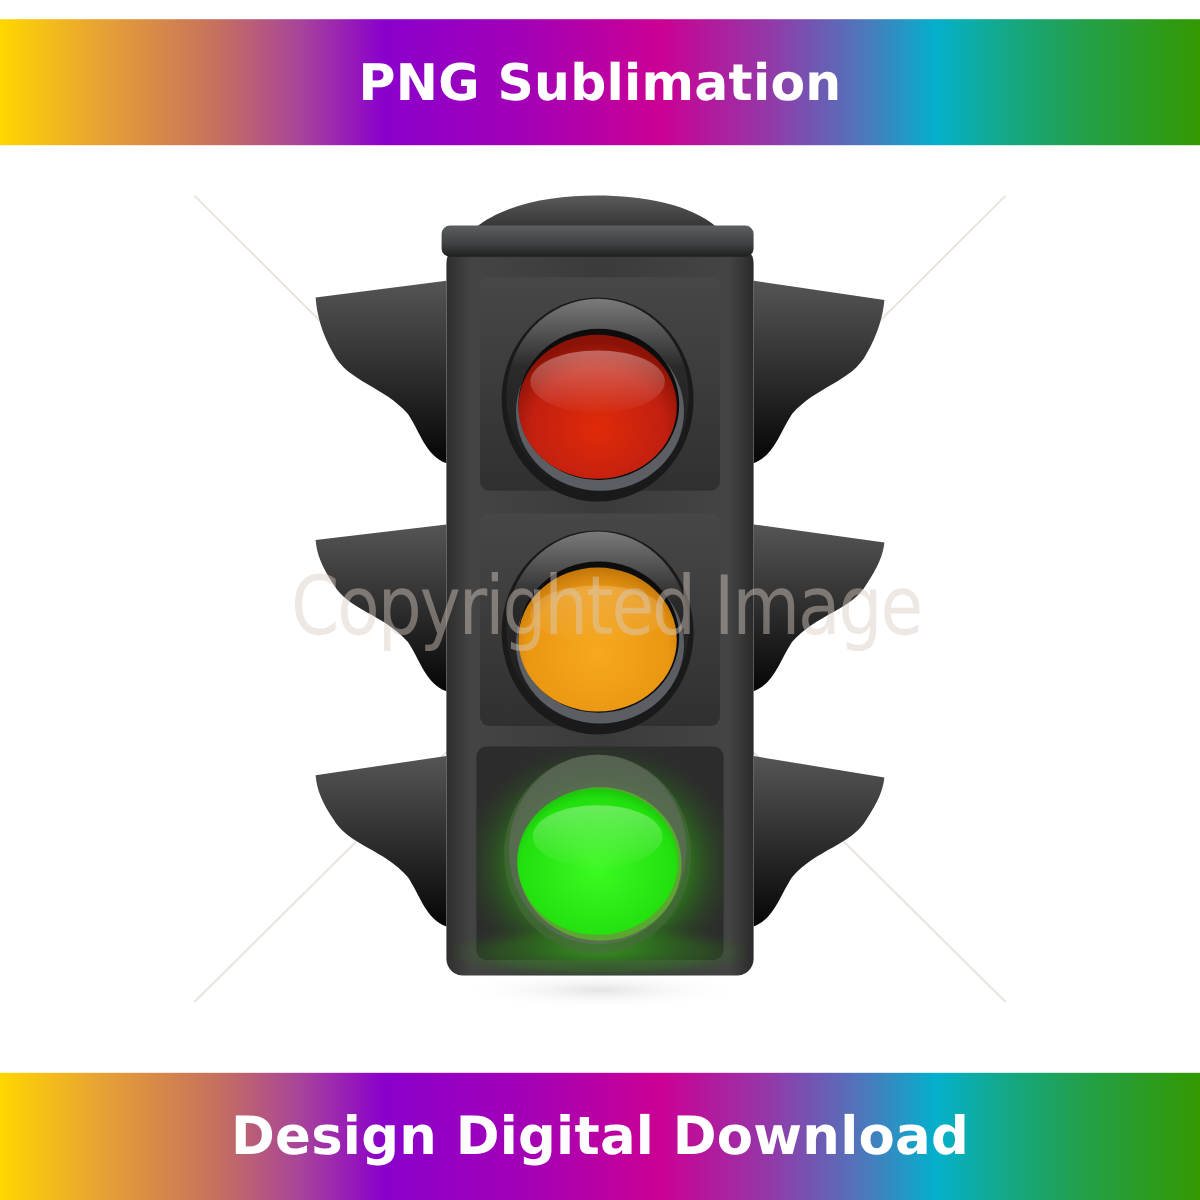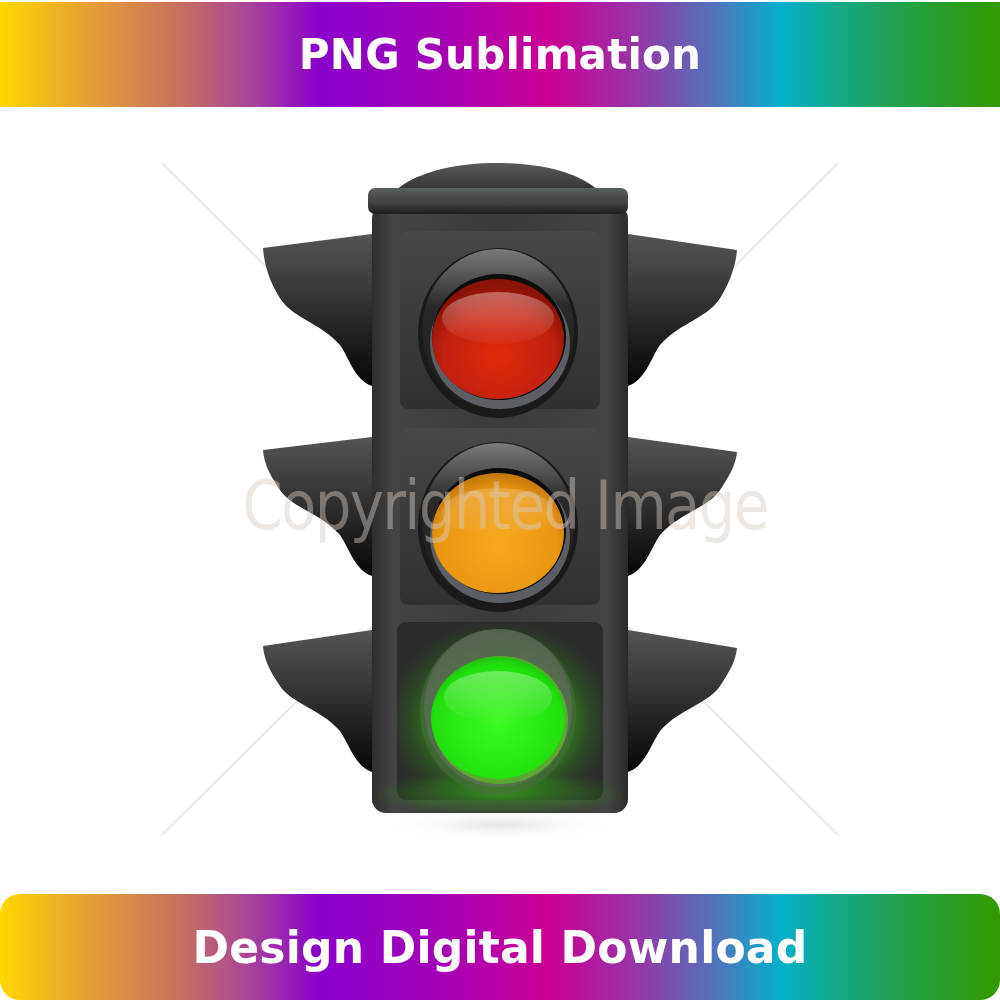--- a/index.html
+++ b/index.html
@@ -10,22 +10,22 @@
   }
   .banner {
     position: absolute; left: 0; width: 1000px;
     display: flex; align-items: center; justify-content: center;
     background: linear-gradient(90deg,
       #FFD700 0%, #E8A432 8%, #C6705E 18%, #A8449A 25%, #8A00CC 32%,
       #A400B6 44%, #CC0094 55%, #9438A8 64%, #4C78BC 72%, #04B0CC 78%,
       #14A884 84%, #22A04C 90%, #339900 100%);
     color: #ffffff; font-weight: bold; letter-spacing: 0.2px;
   }
-  .banner-top { top: 2px; height: 105px; font-size: 42px; }
-  .banner-bottom { top: 894px; height: 106px; font-size: 44px; border-radius: 20px; }
+  .banner-top { top: 16px; height: 105px; font-size: 42px; }
+  .banner-bottom { top: 894px; height: 106px; font-size: 44px; }
   .banner span { display: block; transform: scaleX(1.0); }
   .art { position: absolute; left: 0; top: 0; width: 1000px; height: 1000px; }
 
   .watermark {
     position: absolute; left: 225px; top: 455px; width: 560px; height: 100px;
     display: flex; align-items: center; justify-content: center;
     color: rgba(215, 205, 195, 0.45);
     font-family: "DejaVu Sans", sans-serif; font-size: 68px; font-weight: normal;
     letter-spacing: -2px; transform: scaleX(0.85);
     pointer-events: none; white-space: nowrap;

